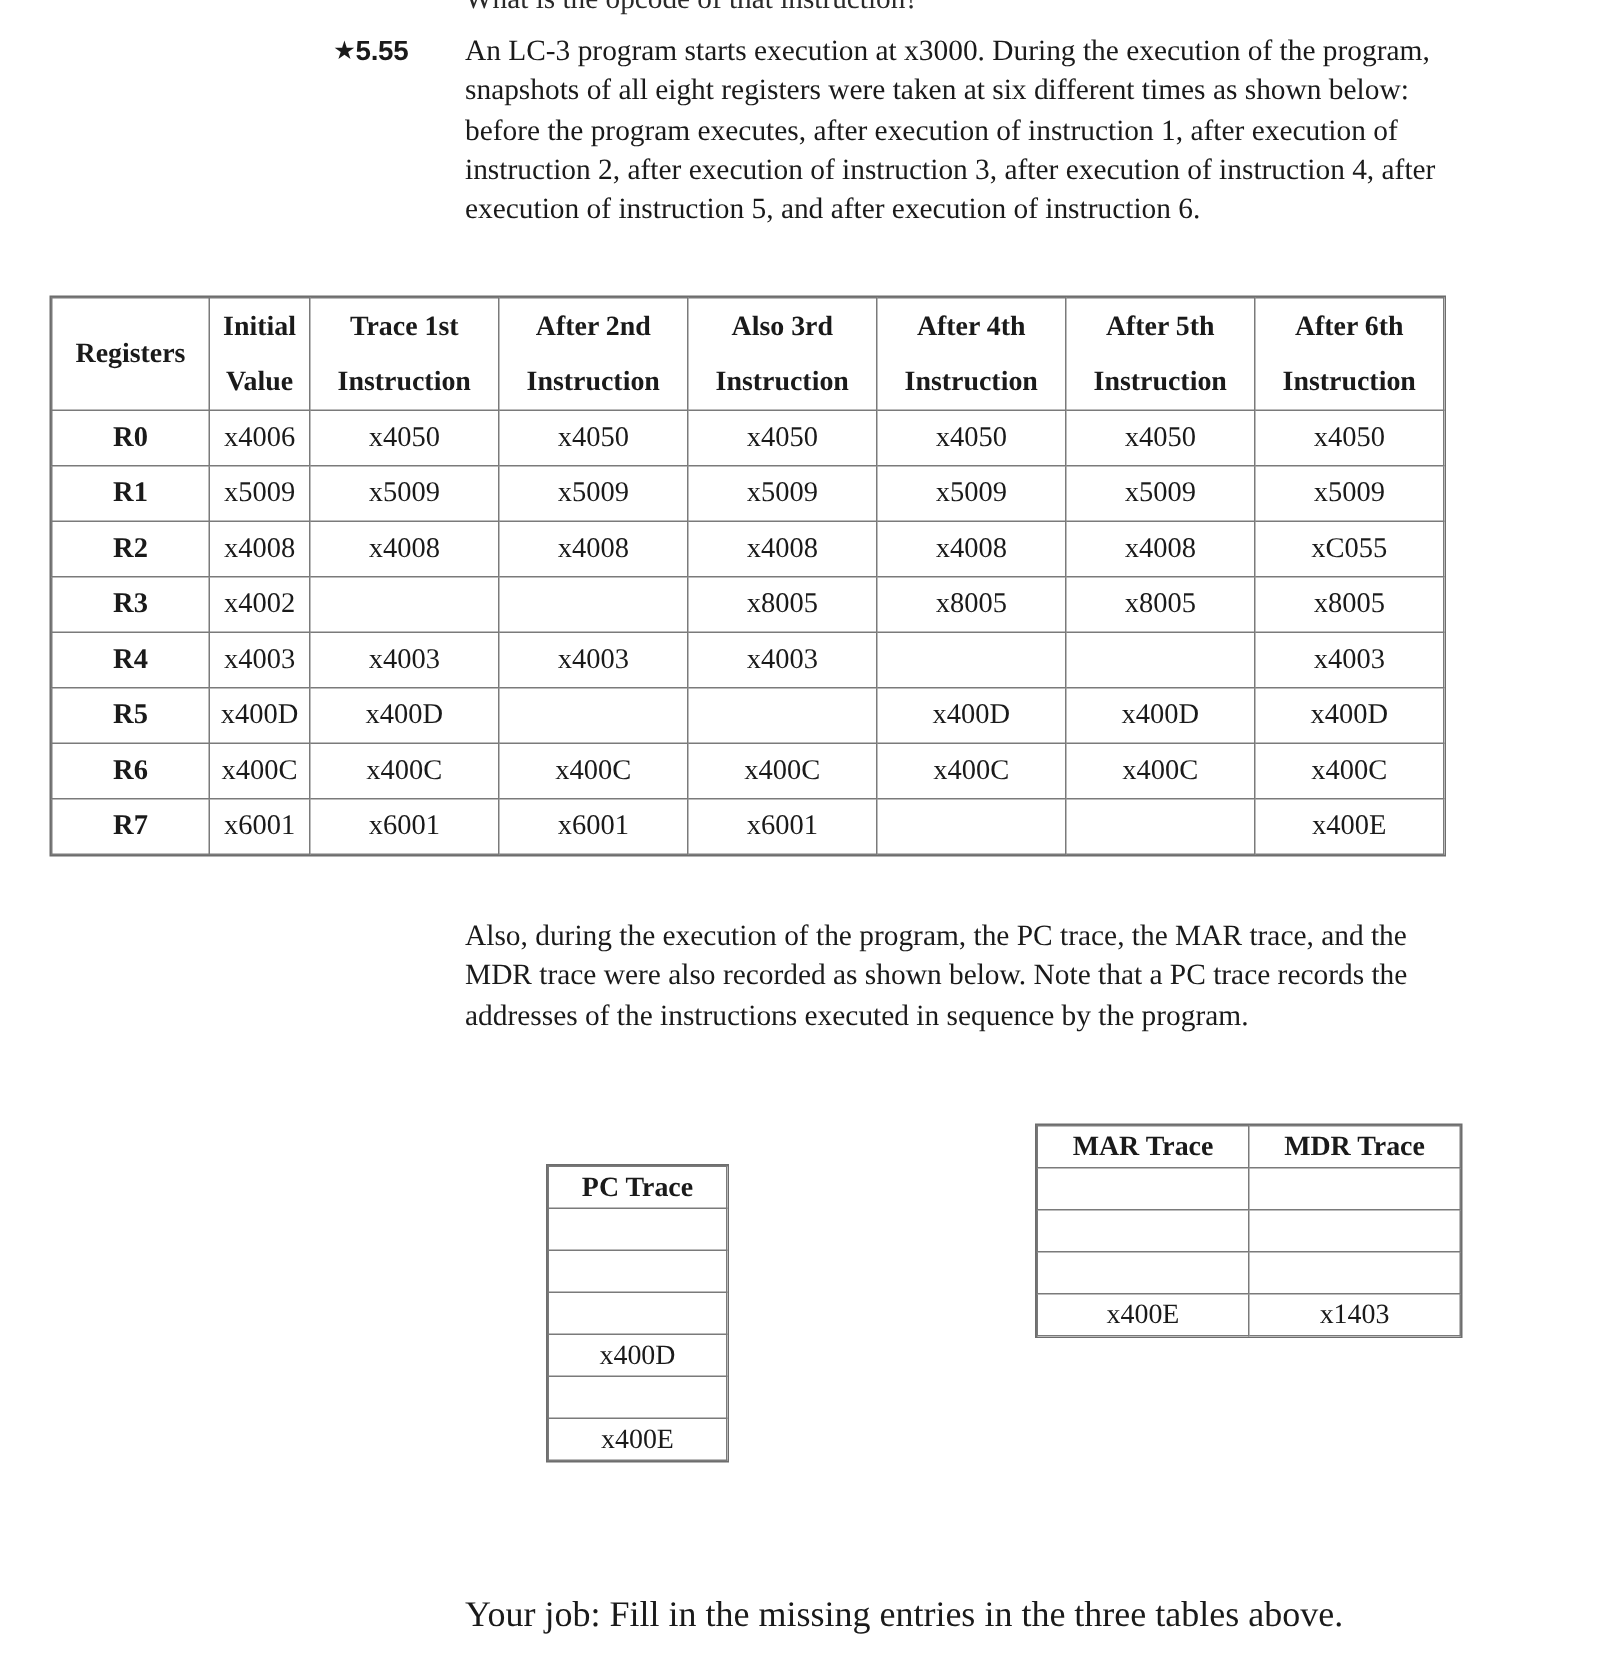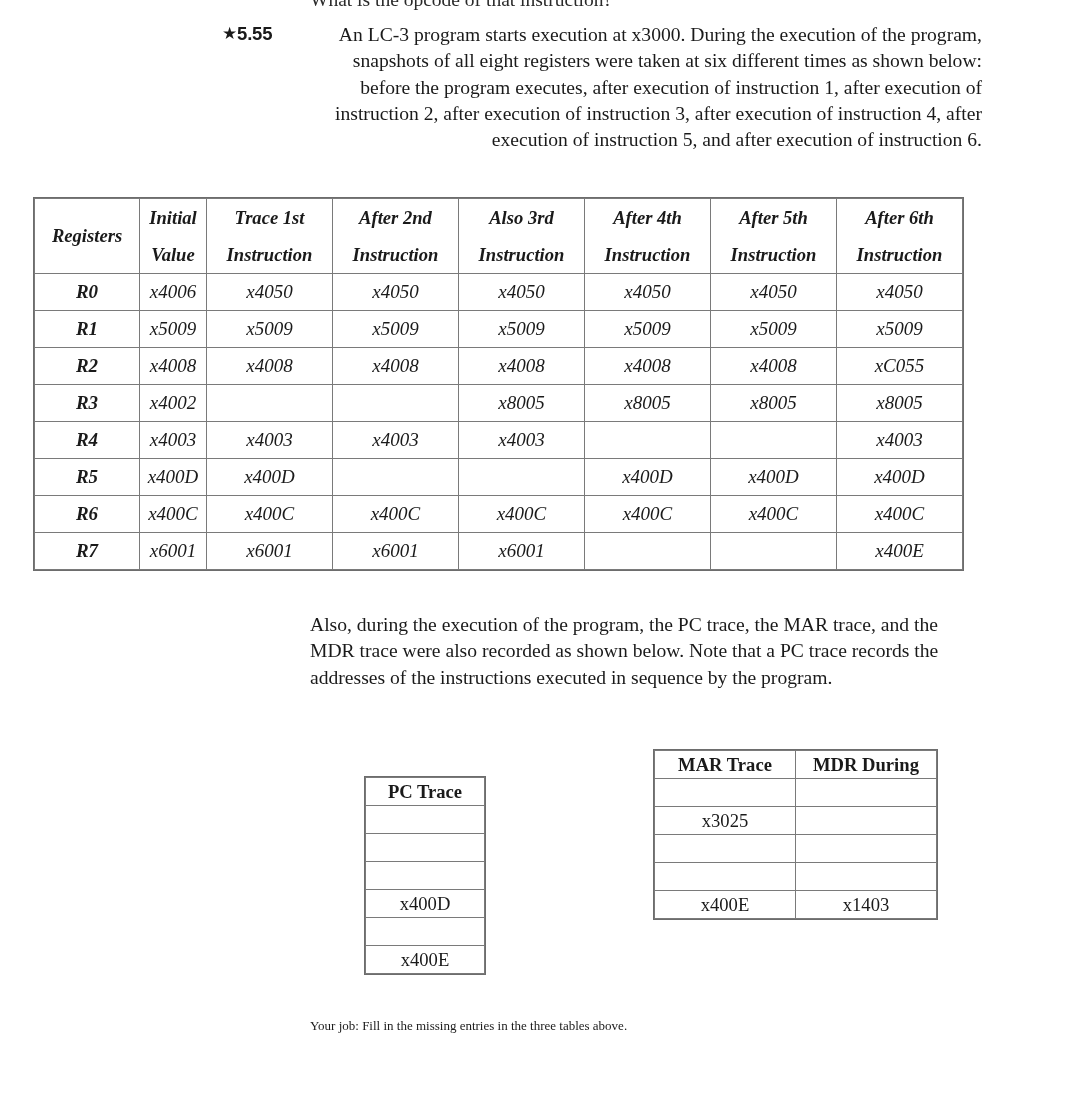--- a/index.html
+++ b/index.html
@@ -47,21 +47,21 @@
     font-size: 17px;
     vertical-align: 1px;
   }
   .prob-body {
     position: absolute;
     left: 88px;
     top: 0;
     width: 672px;
     font-size: 19.6px;
     line-height: 26.3px;
-    text-align: right;
+    text-align: left;
   }
 
   
   table.grid {
     border-collapse: collapse;
     table-layout: fixed;
   }
   table.grid td, table.grid th {
     border: 1px solid #7a7a7a;
     text-align: center;
@@ -75,21 +75,20 @@
 
   
   #registers-table-wrap {
     position: absolute;
     left: 34px;
     top: 198px;
   }
   #registers-table {
     width: 929px;
     box-shadow: 0 0 0 1px #6d6d6d;
-    font-style: italic;
   }
   #registers-table th,
   #registers-table td {
     font-size: 19px;
     height: 36px;
     line-height: 1.05;
   }
   #registers-table thead th {
     height: 37px;
     font-size: 18.6px;
@@ -130,41 +129,41 @@
   }
   #pc-trace-table th,
   #pc-trace-table td {
     font-size: 18.6px;
     height: 27px;
   }
 
   
   #mar-trace-wrap {
     position: absolute;
-    left: 608px;
+    left: 645px;
     top: 750px;
     padding-left: 46px;
   }
   #mar-trace-table {
     width: 280px;
     box-shadow: 0 0 0 1px #6d6d6d;
   }
   #mar-trace-table th,
   #mar-trace-table td {
     font-size: 18.6px;
     height: 27px;
     width: 140px;
   }
 
   
   .closing {
     position: absolute;
     left: 310px;
-    top: 1013px;
-    font-size: 13px;
+    top: 1064px;
+    font-size: 24px;
     line-height: 26.3px;
     white-space: nowrap;
   }
 </style>
 </head>
 <body>
 
 <div class="clipped-line">What is the opcode of that instruction?</div>
 
 <div class="problem">
@@ -322,33 +321,29 @@
         </tr>
       </tbody>
   </table>
 </div>
 
 <div id="mar-trace-wrap">
   <table class="grid" id="mar-trace-table">
     <thead>
       <tr>
         <th>MAR Trace</th>
-        <th>MDR During</th>
+        <th>MDR Trace</th>
       </tr>
     </thead>
     <tbody id="mar-trace-body">
         <tr>
           <td></td>
           <td></td>
         </tr>
         <tr>
-          <td>x3025</td>
-          <td></td>
-        </tr>
-        <tr>
           <td></td>
           <td></td>
         </tr>
         <tr>
           <td></td>
           <td></td>
         </tr>
         <tr>
           <td>x400E</td>
           <td>x1403</td>

